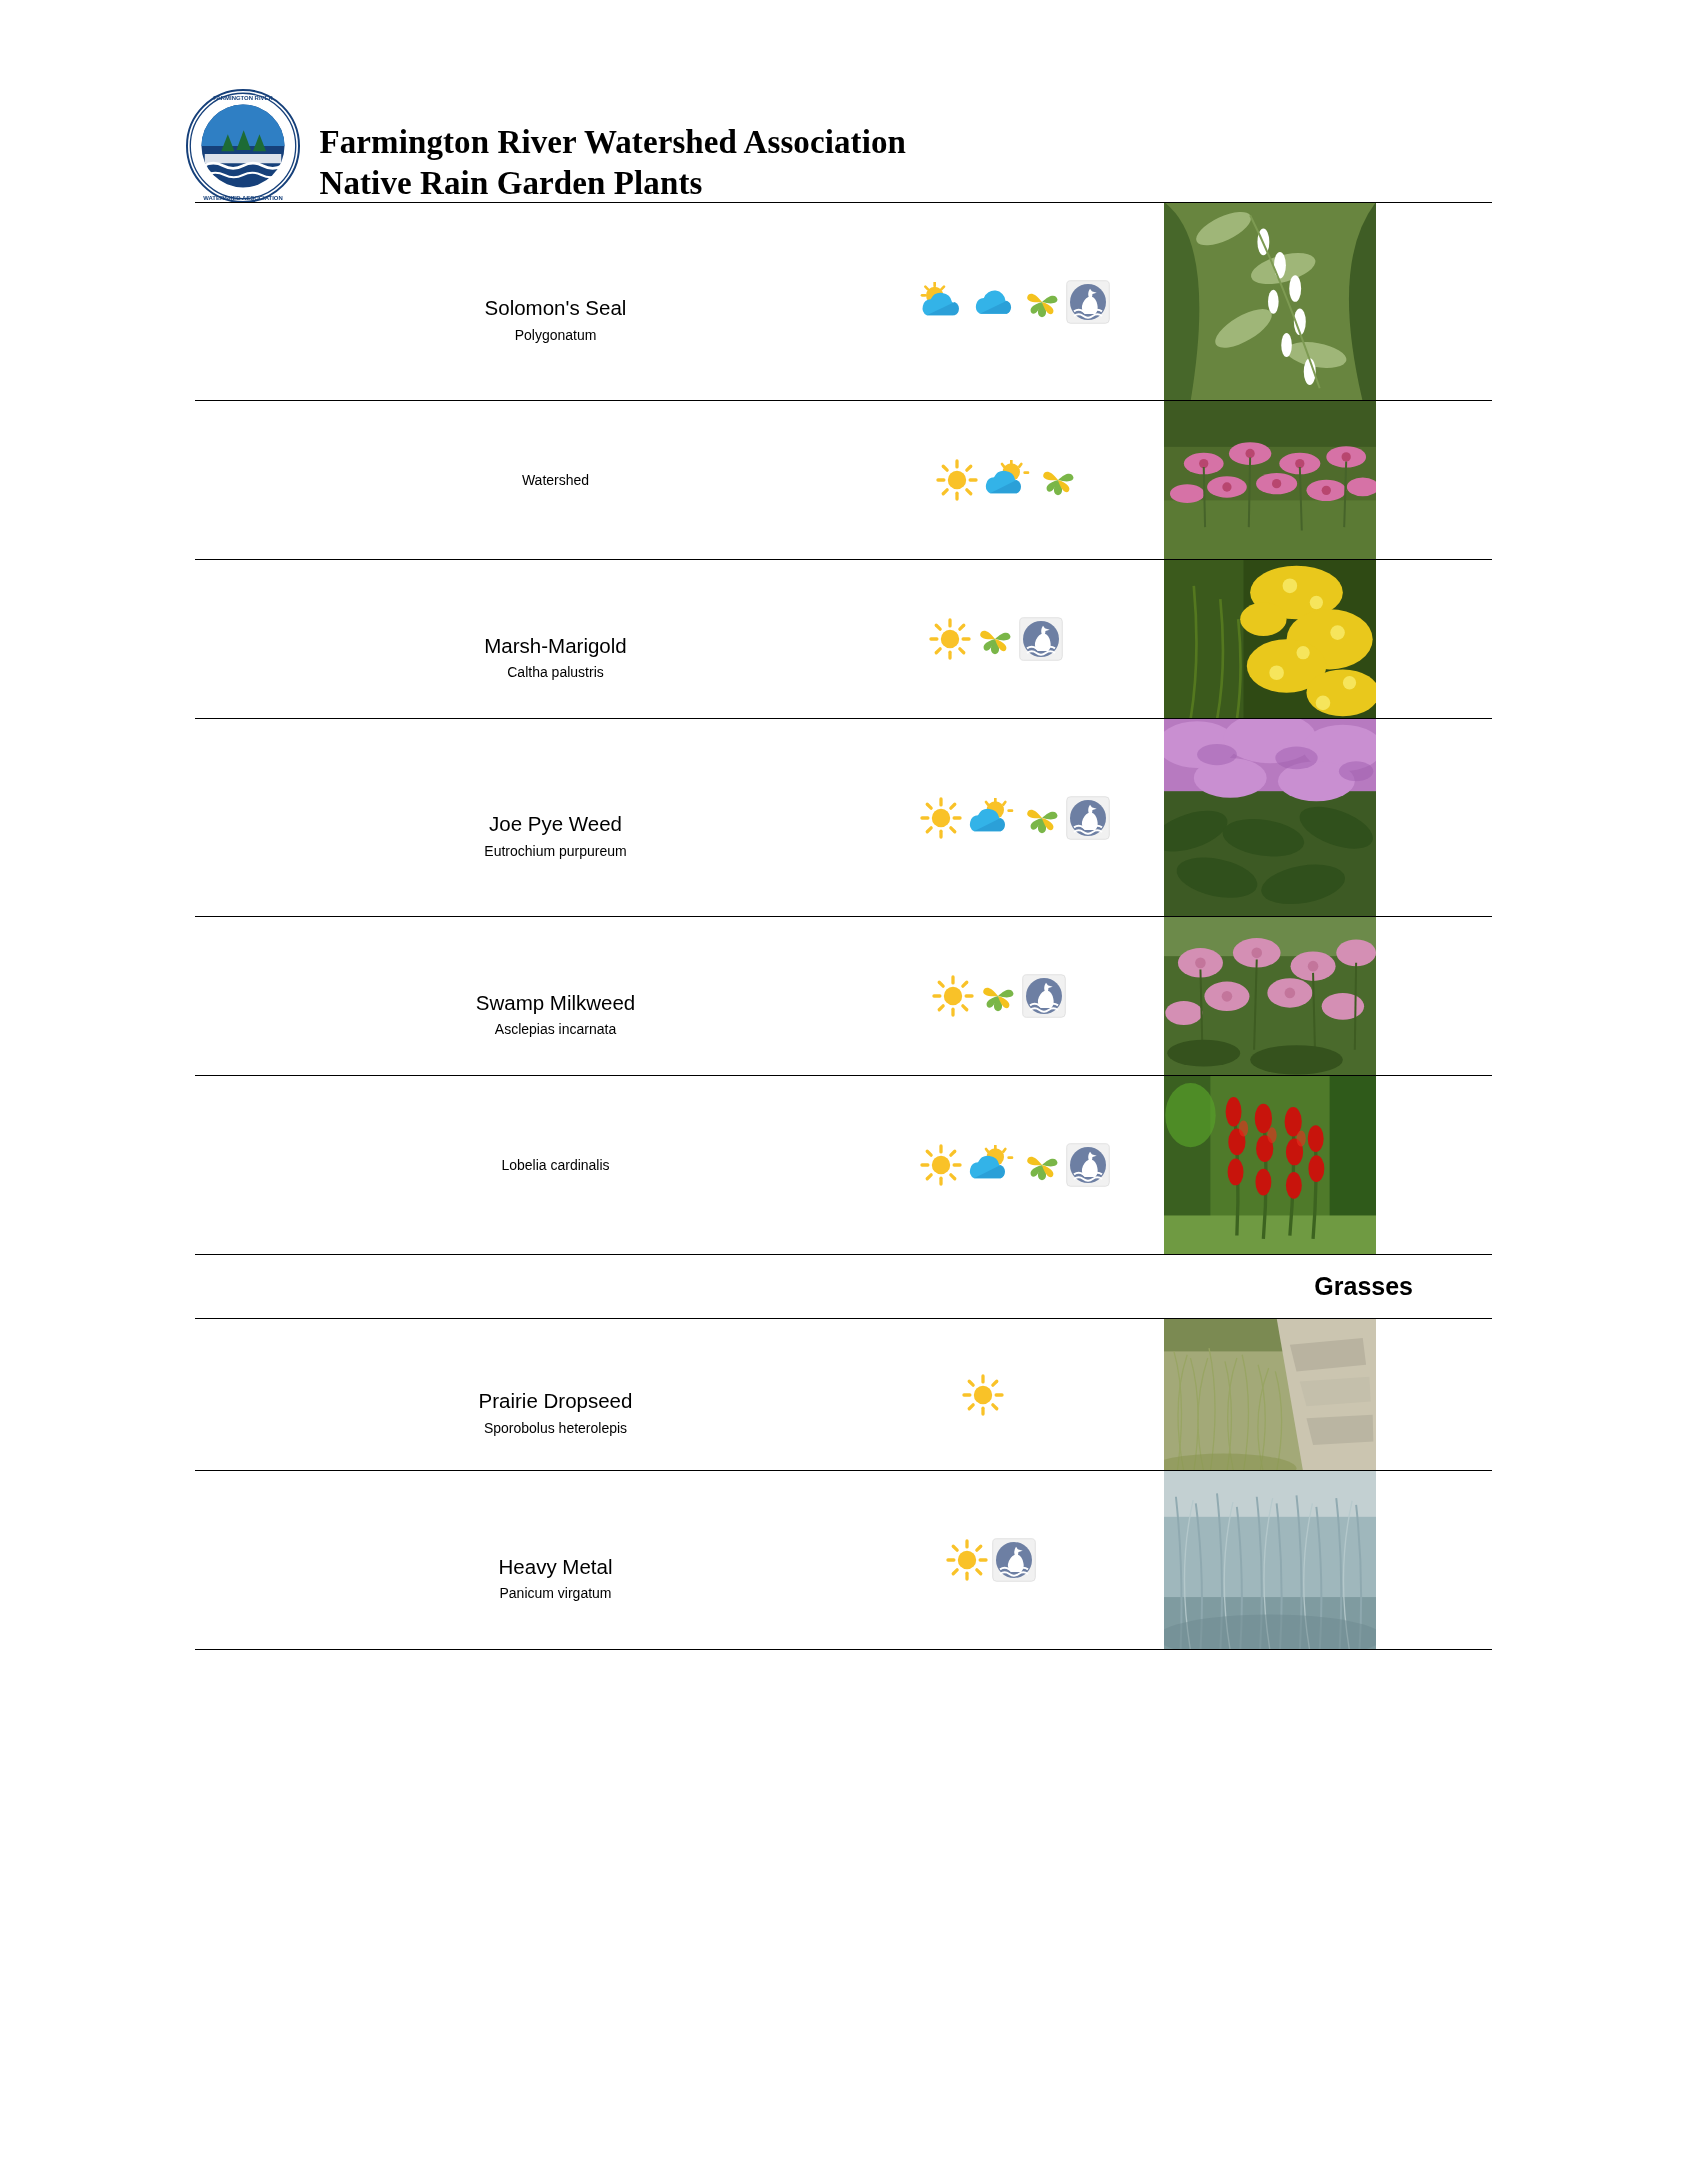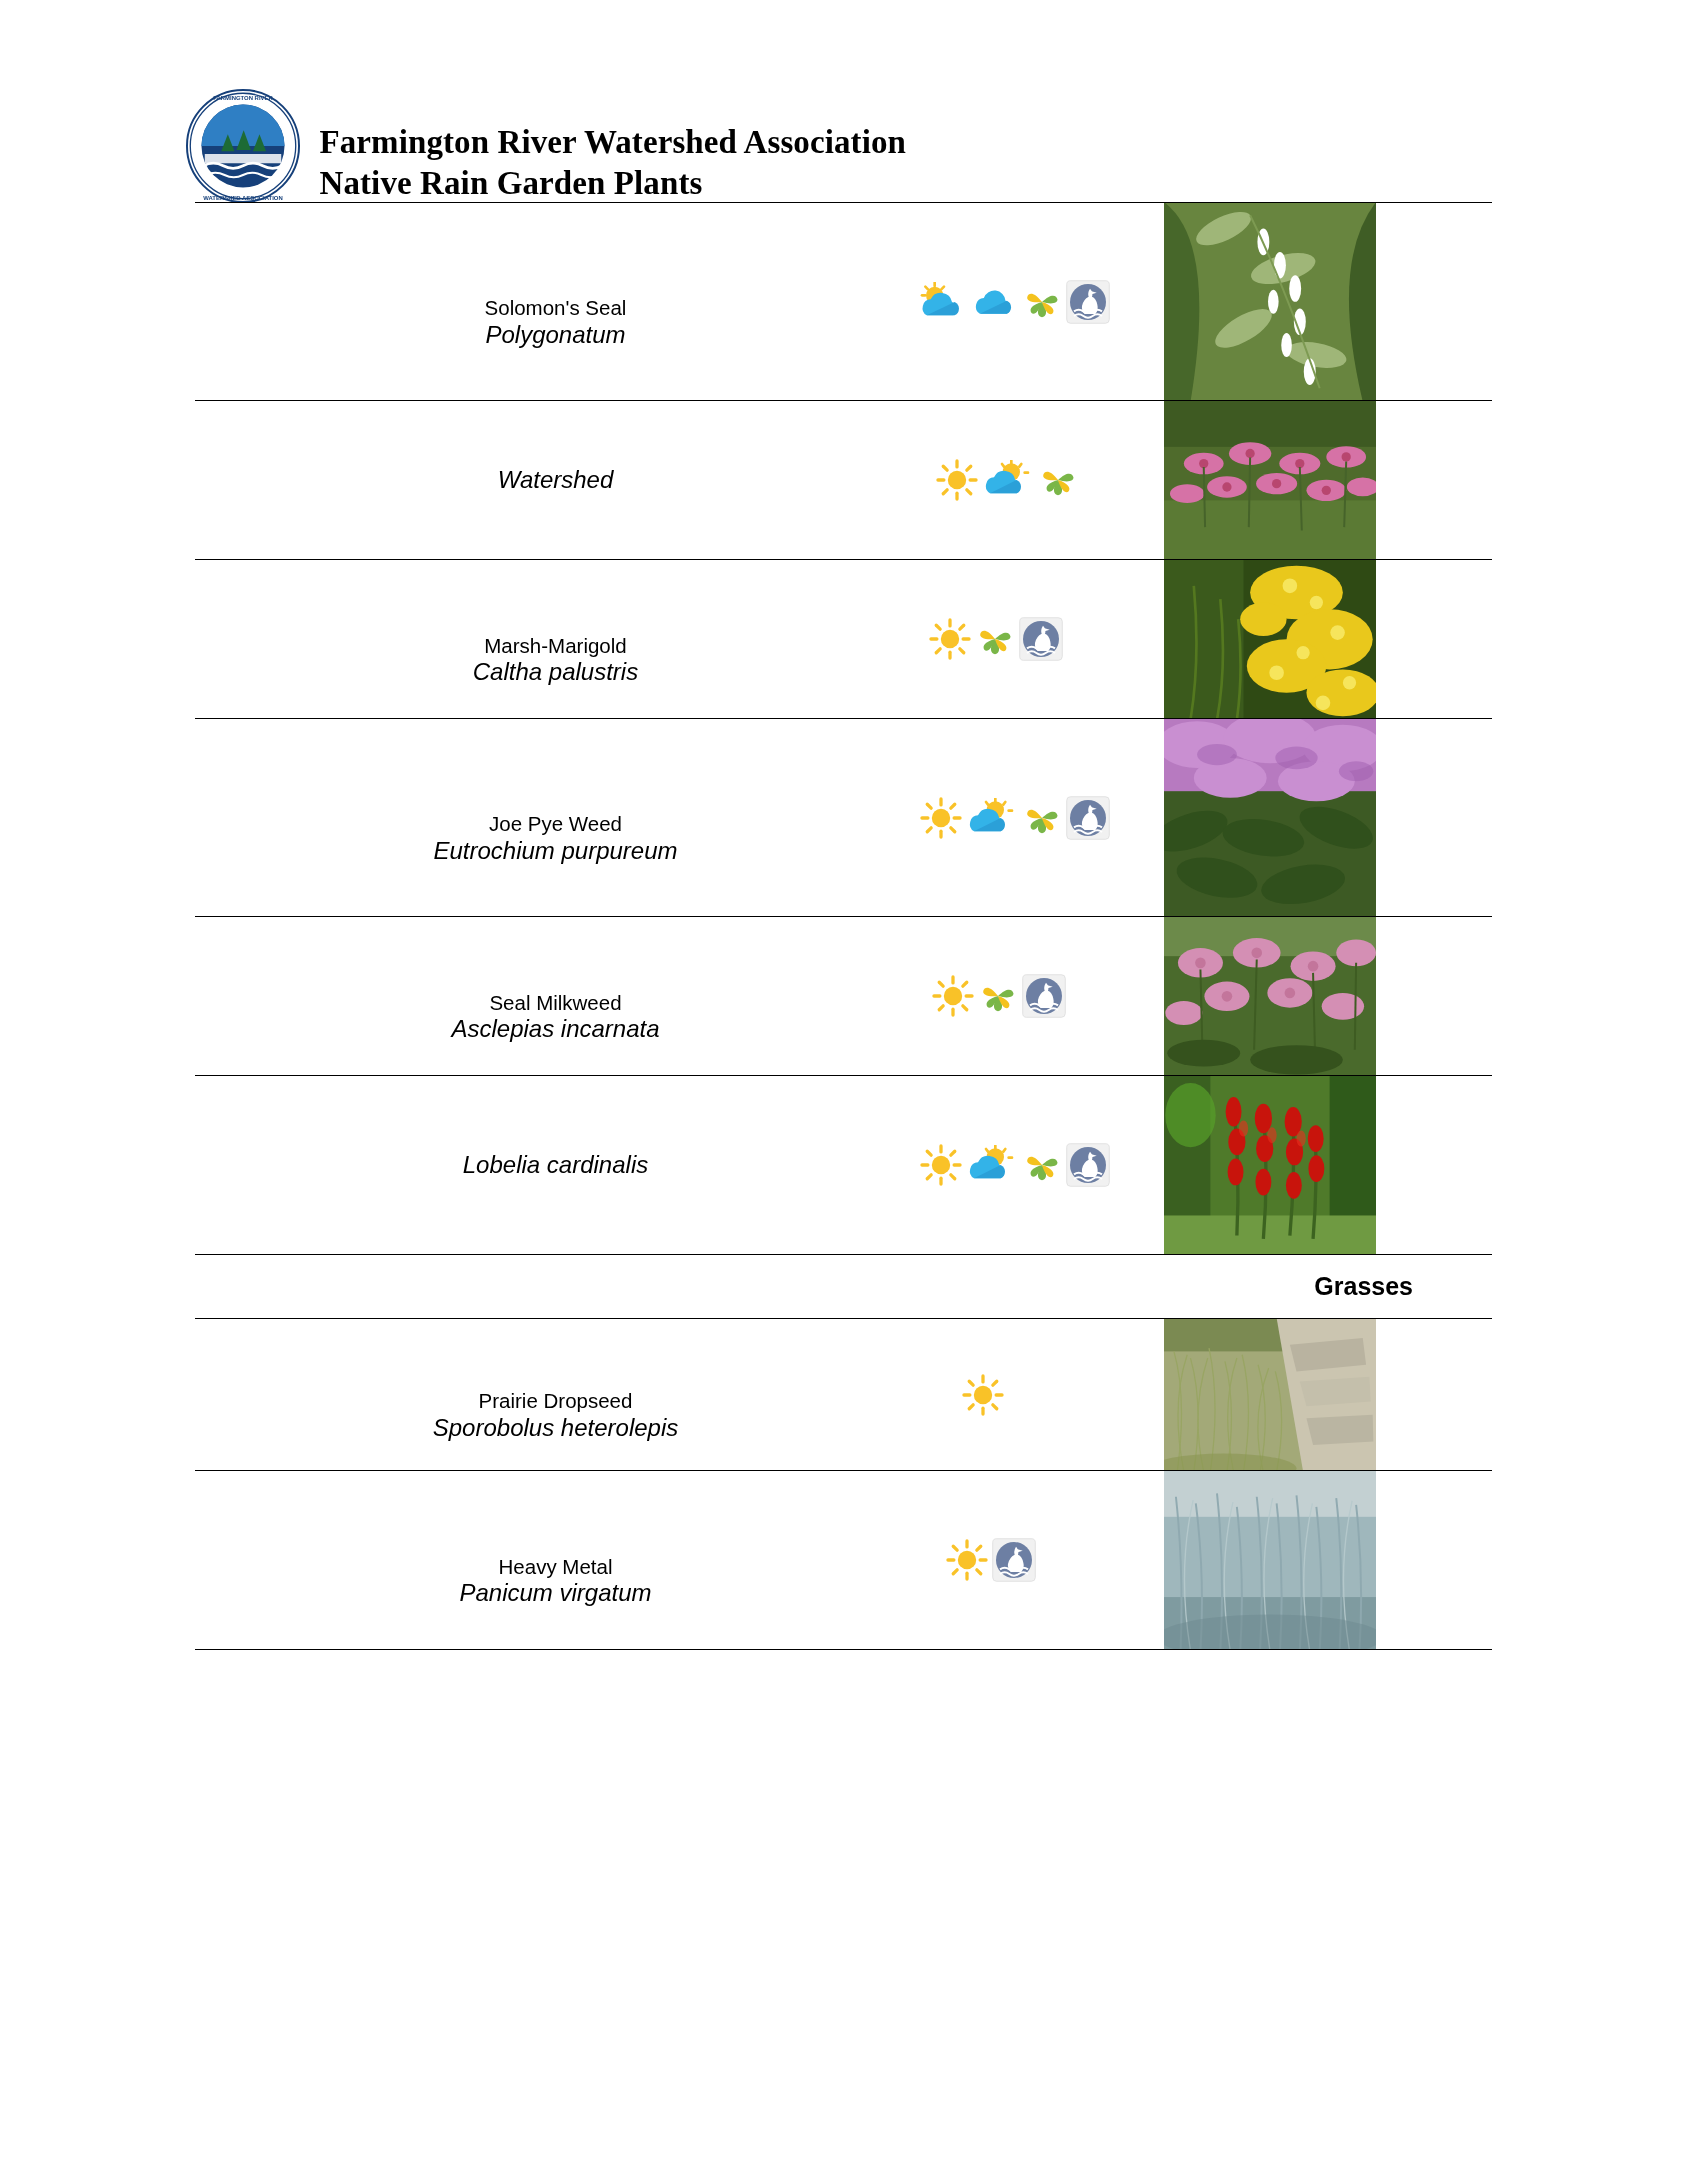--- a/index.html
+++ b/index.html
@@ -80,23 +80,22 @@
     padding: 0 13.2px;
     box-sizing: border-box;
   }
   .common-name {
     font-size: 20.5px;
     line-height: 26.5px;
     color: #000;
     margin-top: 40px;
   }
   .sci-name {
-    font-size: 24px;
+    font-size: 14px;
     line-height: 26.5px;
-    font-style: italic;
     color: #000;
     text-align: center;
   }
 
   .cell-icons {
     width: 0px;
     flex: 1 1 auto;
     display: flex;
     align-items: center;
     justify-content: flex-start;
@@ -479,21 +478,21 @@
               <ellipse cx="80" cy="240" rx="62" ry="28" transform="rotate(12 80 240)"></ellipse>
               <ellipse cx="210" cy="250" rx="64" ry="28" transform="rotate(-10 210 250)"></ellipse>
             </g>
         </svg>
       </div>
       <div class="cell-tail"></div>
     </div>
 
     <div class="row" style="height:159px">
       <div class="cell-name">
-        <div class="common-name">Seal Milkweed</div>
+        <div class="common-name">Swamp Milkweed</div>
         <div class="sci-name">Asclepias incarnata</div>
       </div>
       <div class="cell-icons" style="padding-left:16px">
         <span class="icon-wrap">
           <svg width="42" height="42" viewBox="0 0 64 64">
               <circle cx="32" cy="32" r="14" fill="#f9c228"></circle>
               <g stroke="#f9c228" stroke-width="5" stroke-linecap="round">
                 <line x1="32" y1="3" x2="32" y2="12"></line>
                 <line x1="32" y1="52" x2="32" y2="61"></line>
                 <line x1="3" y1="32" x2="12" y2="32"></line>

